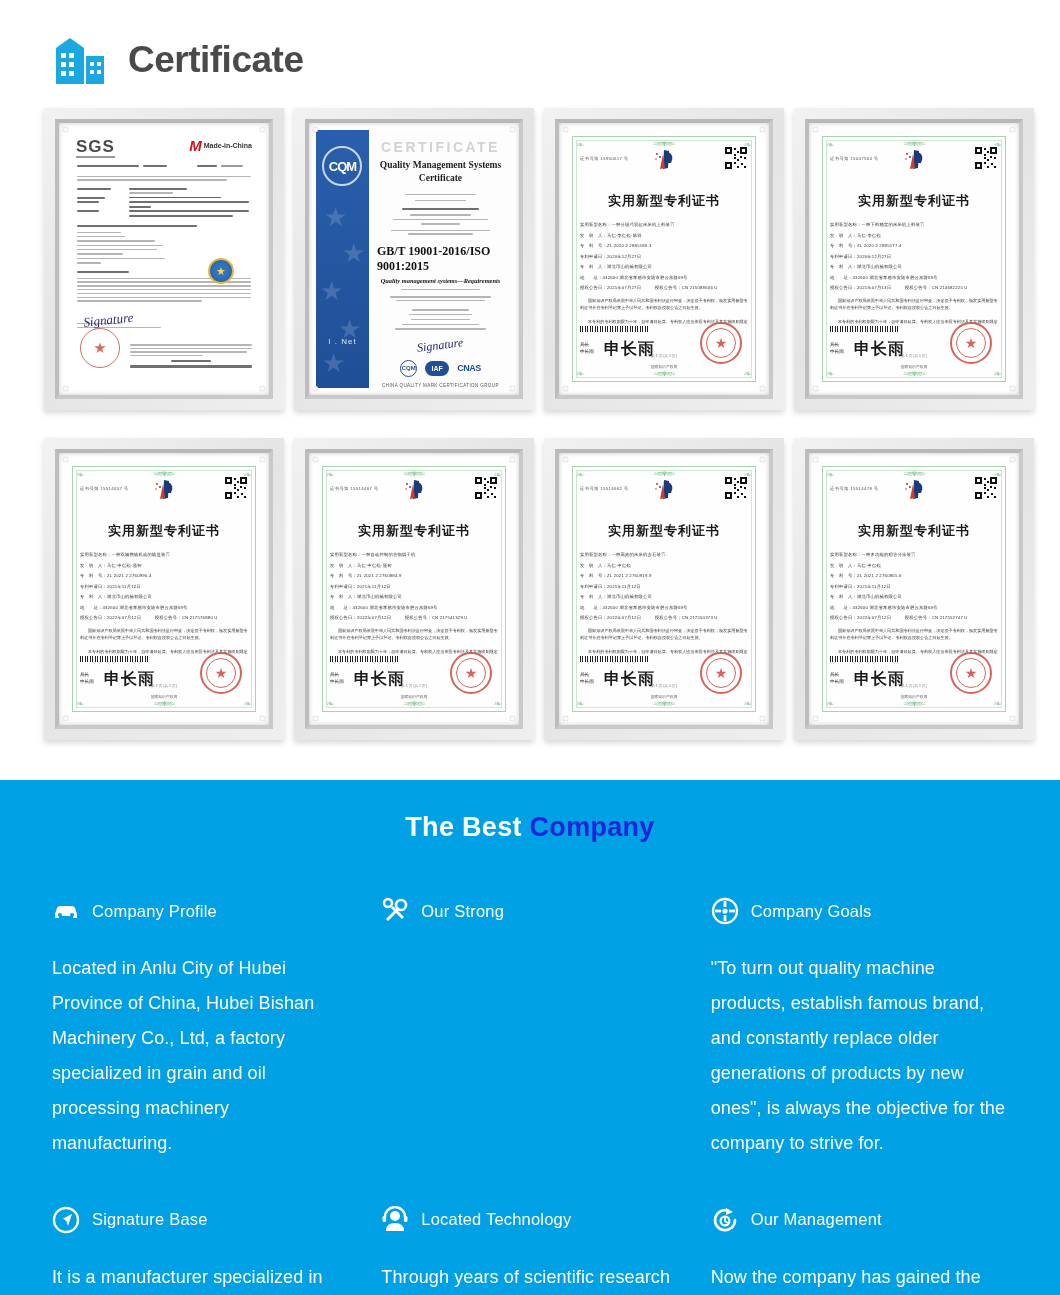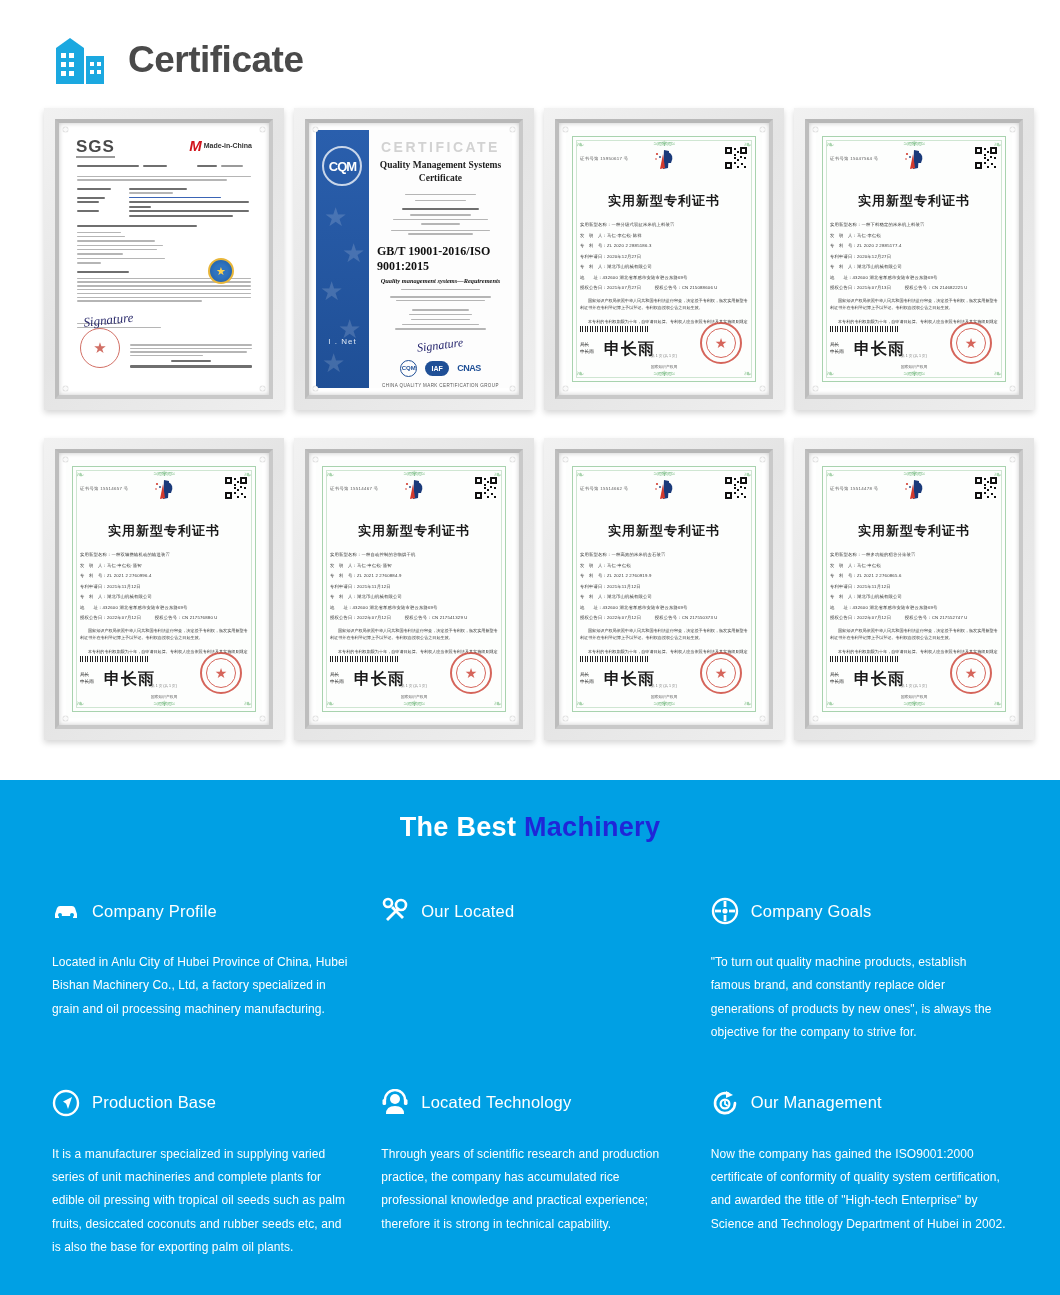--- a/index.html
+++ b/index.html
@@ -136,21 +136,21 @@
   
   .services { position: absolute; left: 0; top: 780px; width: 1060px; height: 515px; background: #00a0e4; }
   .services-title { text-align: center; font-size: 27px; font-weight: bold; padding-top: 32px; letter-spacing: .3px; }
   .st-white { color: #ffffff; }
   .st-blue { color: #1f26d8; }
   .svc-grid { display: grid; grid-template-columns: repeat(3, 1fr); column-gap: 32px; row-gap: 44px;
               padding: 54px 52px 0 52px; }
   .svc-head { display: flex; align-items: center; gap: 12px; }
   .svc-icon { width: 28px; height: 28px; flex: 0 0 auto; }
   .svc-title { color: #fff; font-size: 16.5px; letter-spacing: .2px; }
-  .svc-text { color: #ffffff; font-size: 12px; line-height: 1.95; margin-top: 26px; letter-spacing: .1px; }
+  .svc-text { color: #ffffff; font-size: 18px; line-height: 1.95; margin-top: 26px; letter-spacing: .1px; }
 </style>
 </head>
 <body>
 
 <div class="header">
   <span class="header-icon">
     <svg viewBox="0 0 56 52" width="56" height="52">
       <path d="M4 14 L18 4 L32 14 L32 50 L4 50 Z" fill="#1BA8E0"></path>
       <rect x="34" y="22" width="18" height="28" fill="#1BA8E0"></rect>
       <rect x="9" y="19" width="5" height="5" fill="#fff"></rect>
@@ -780,21 +780,21 @@
           </div>
         </div>
       </div>
     </div>
   </div>
 </div>
 </div>
 
 <div class="services">
   <div class="services-title">
-    <span class="st-white">The Best </span><span class="st-blue">Machinery</span>
+    <span class="st-white">The Best </span><span class="st-blue">Company</span>
   </div>
   <div class="svc-grid" id="svc-grid">
       <div>
         <div class="svc-head">
           <span class="svc-icon"><svg viewBox="0 0 28 28" width="28" height="28">
               <path d="M3 17 L5 11 Q6 9 8 9 L20 9 Q22 9 23 11 L25 17 L25 21 L21 21 L21 19 L7 19 L7 21 L3 21 Z" fill="#fff"></path>
               <circle cx="8" cy="18" r="2" fill="#00a0e4"></circle>
               <circle cx="20" cy="18" r="2" fill="#00a0e4"></circle>
             </svg></span>
           <span class="svc-title">Company Profile</span>
@@ -802,21 +802,21 @@
         <div class="svc-text">Located in Anlu City of Hubei Province of China, Hubei Bishan Machinery Co., Ltd, a factory specialized in grain and oil processing machinery manufacturing.</div>
       </div>
       <div>
         <div class="svc-head">
           <span class="svc-icon"><svg viewBox="0 0 28 28" width="28" height="28">
               <path d="M5 22 L17 10 L19 12 L7 24 Z" fill="#fff"></path>
               <circle cx="20" cy="8" r="5" fill="none" stroke="#fff" stroke-width="2.6"></circle>
               <path d="M23 20 L12 9 L10 11 L21 22 Z" fill="#fff"></path>
               <circle cx="7" cy="6" r="4" fill="none" stroke="#fff" stroke-width="2.6"></circle>
             </svg></span>
-          <span class="svc-title">Our Located</span>
+          <span class="svc-title">Our Strong</span>
         </div>
       </div>
       <div>
         <div class="svc-head">
           <span class="svc-icon"><svg viewBox="0 0 28 28" width="28" height="28">
               <circle cx="14" cy="14" r="12" fill="none" stroke="#fff" stroke-width="2.4"></circle>
               <circle cx="14" cy="14" r="2.6" fill="#fff"></circle>
               <rect x="12.6" y="4" width="2.8" height="6" fill="#fff"></rect>
               <rect x="12.6" y="18" width="2.8" height="6" fill="#fff"></rect>
               <rect x="4" y="12.6" width="6" height="2.8" fill="#fff"></rect>
@@ -825,21 +825,21 @@
           <span class="svc-title">Company Goals</span>
         </div>
         <div class="svc-text">"To turn out quality machine products, establish famous brand, and constantly replace older generations of products by new ones", is always the objective for the company to strive for.</div>
       </div>
       <div>
         <div class="svc-head">
           <span class="svc-icon"><svg viewBox="0 0 28 28" width="28" height="28">
               <circle cx="14" cy="14" r="12" fill="none" stroke="#fff" stroke-width="2.4"></circle>
               <path d="M20 8 L11 12.5 L14.2 14.8 L16 20 Z" fill="#fff"></path>
             </svg></span>
-          <span class="svc-title">Production Base</span>
+          <span class="svc-title">Signature Base</span>
         </div>
         <div class="svc-text">It is a manufacturer specialized in supplying varied series of unit machineries and complete plants for edible oil pressing with tropical oil seeds such as palm fruits, desiccated coconuts and rubber seeds etc, and is also the base for exporting palm oil plants.</div>
       </div>
       <div>
         <div class="svc-head">
           <span class="svc-icon"><svg viewBox="0 0 28 28" width="28" height="28">
               <circle cx="14" cy="10" r="5" fill="#fff"></circle>
               <path d="M5 25 Q5 17 14 17 Q23 17 23 25 Z" fill="#fff"></path>
               <path d="M4 11 A10 10 0 0 1 24 11" fill="none" stroke="#fff" stroke-width="2.4"></path>
               <rect x="1.5" y="10" width="3.6" height="6" rx="1.6" fill="#fff"></rect>

